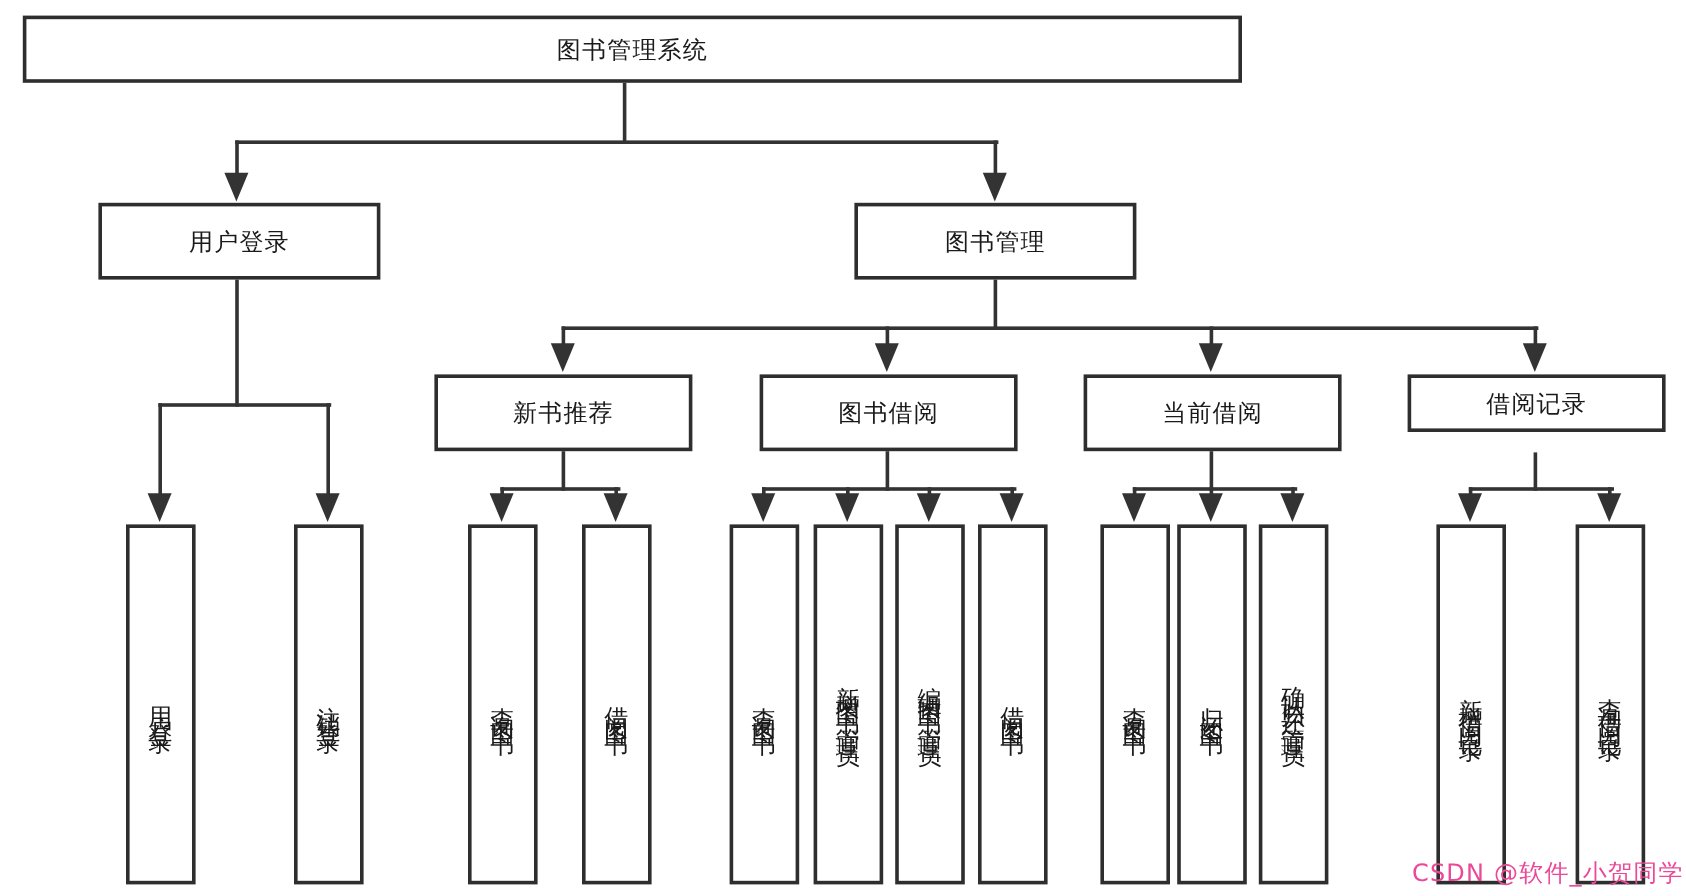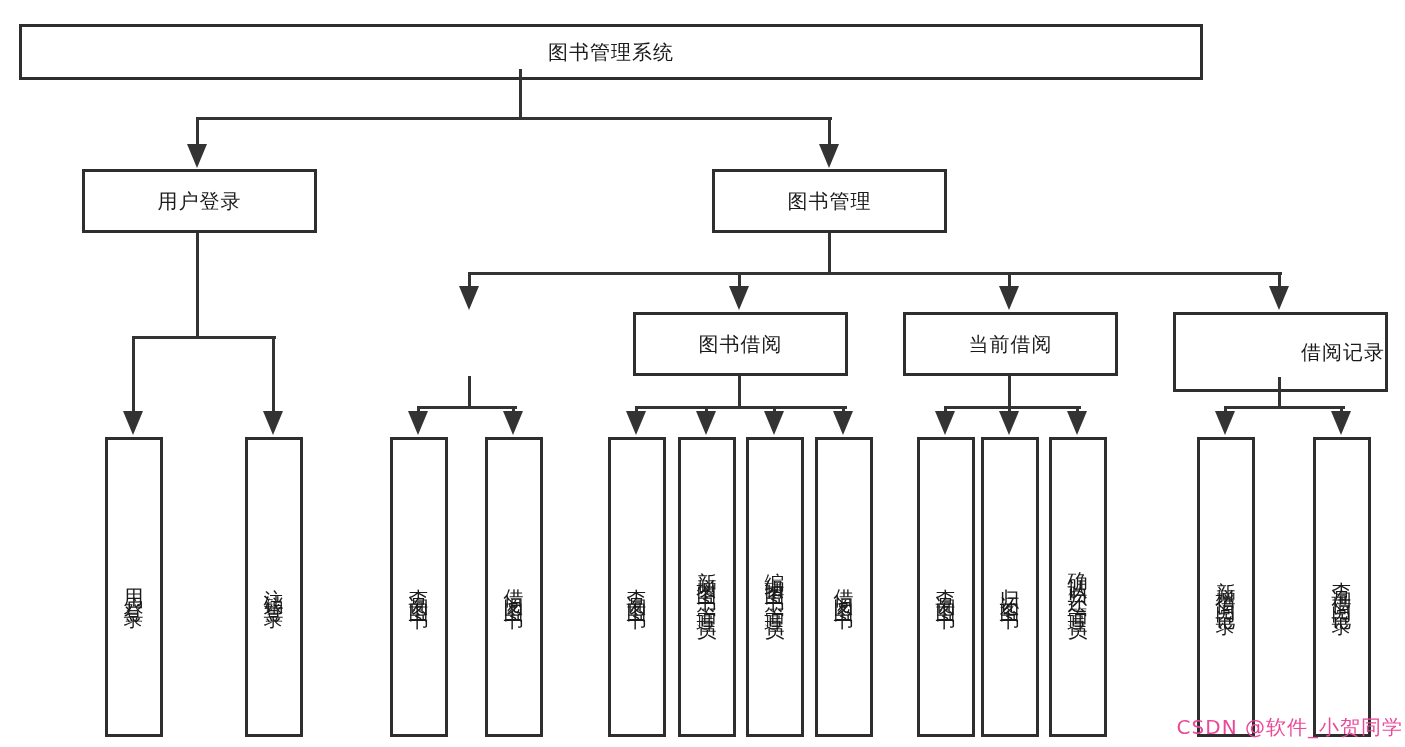--- a/index.html
+++ b/index.html
@@ -53,21 +53,21 @@
     color: #ec4899;
     letter-spacing: 1px;
     z-index: 5;
   }
 </style>
 </head>
 <body>
 
 <div id="canvas">
 
-  <div class="box hbox" style="left:19px; top:13px; width:1184px; height:56px;margin-top:11px;">
+  <div class="box hbox" style="left:19px; top:13px; width:1016px; height:56px;">
     <span>图书管理系统</span>
   </div>
 
   <div class="vl" style="left:519px; top:69px; height:51px;"></div>
   <div class="hl" style="left:196px; top:117px; width:636px;"></div>
   <div class="arrow" style="left:196px; top:117px; height:28px;"></div>
   <div class="arrow" style="left:828px; top:117px; height:28px;"></div>
 
   <div class="box hbox" style="left:82px; top:169px; width:235px; height:64px;">
     <span>用户登录</span>
@@ -81,27 +81,30 @@
   <div class="arrow" style="left:132px; top:336px; height:76px;"></div>
   <div class="arrow" style="left:272px; top:336px; height:76px;"></div>
 
   <div class="vl" style="left:828px; top:233px; height:42px;"></div>
   <div class="hl" style="left:468px; top:272px; width:814px;"></div>
   <div class="arrow" style="left:468px; top:272px; height:15px;"></div>
   <div class="arrow" style="left:738px; top:272px; height:15px;"></div>
   <div class="arrow" style="left:1008px; top:272px; height:15px;"></div>
   <div class="arrow" style="left:1278px; top:272px; height:15px;"></div>
 
+  <div class="box hbox" style="left:362px; top:312px; width:215px; height:64px;">
+    <span>新书推荐</span>
+  </div>
   <div class="box hbox" style="left:903px; top:312px; width:215px; height:64px;">
     <span>当前借阅</span>
   </div>
   <div class="box hbox" style="left:633px; top:312px; width:215px; height:64px;">
     <span>图书借阅</span>
   </div>
-  <div class="box hbox" style="left:1173px; top:312px; width:215px; height:80px;justify-content:flex-end;">
+  <div class="box hbox" style="left:1173px; top:312px; width:215px; height:48px;">
     <span>借阅记录</span>
   </div>
 
   <div class="vl" style="left:468px; top:376px; height:33px;"></div>
   <div class="hl" style="left:417px; top:406px; width:100px;"></div>
   <div class="arrow" style="left:417px; top:406px; height:6px;"></div>
   <div class="arrow" style="left:512px; top:406px; height:6px;"></div>
 
   <div class="vl" style="left:738px; top:376px; height:33px;"></div>
   <div class="hl" style="left:635px; top:406px; width:212px;"></div>

